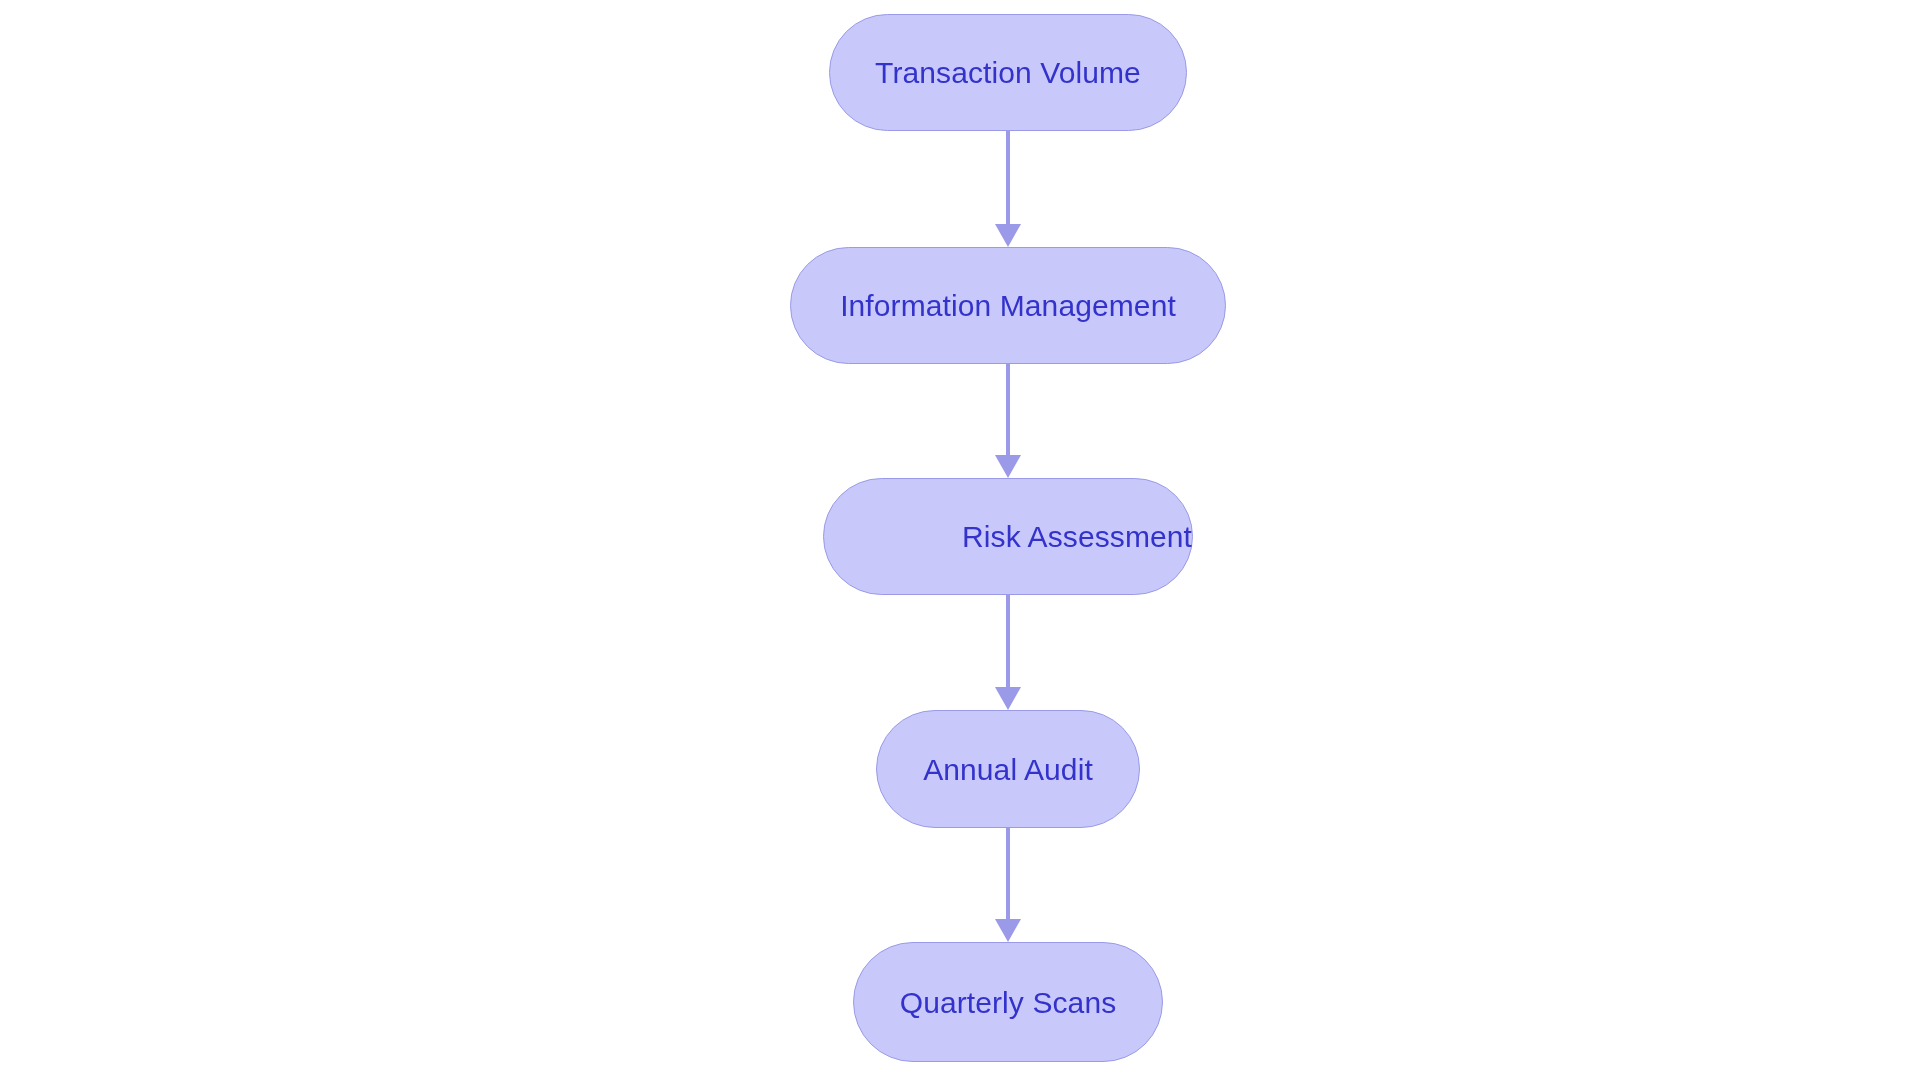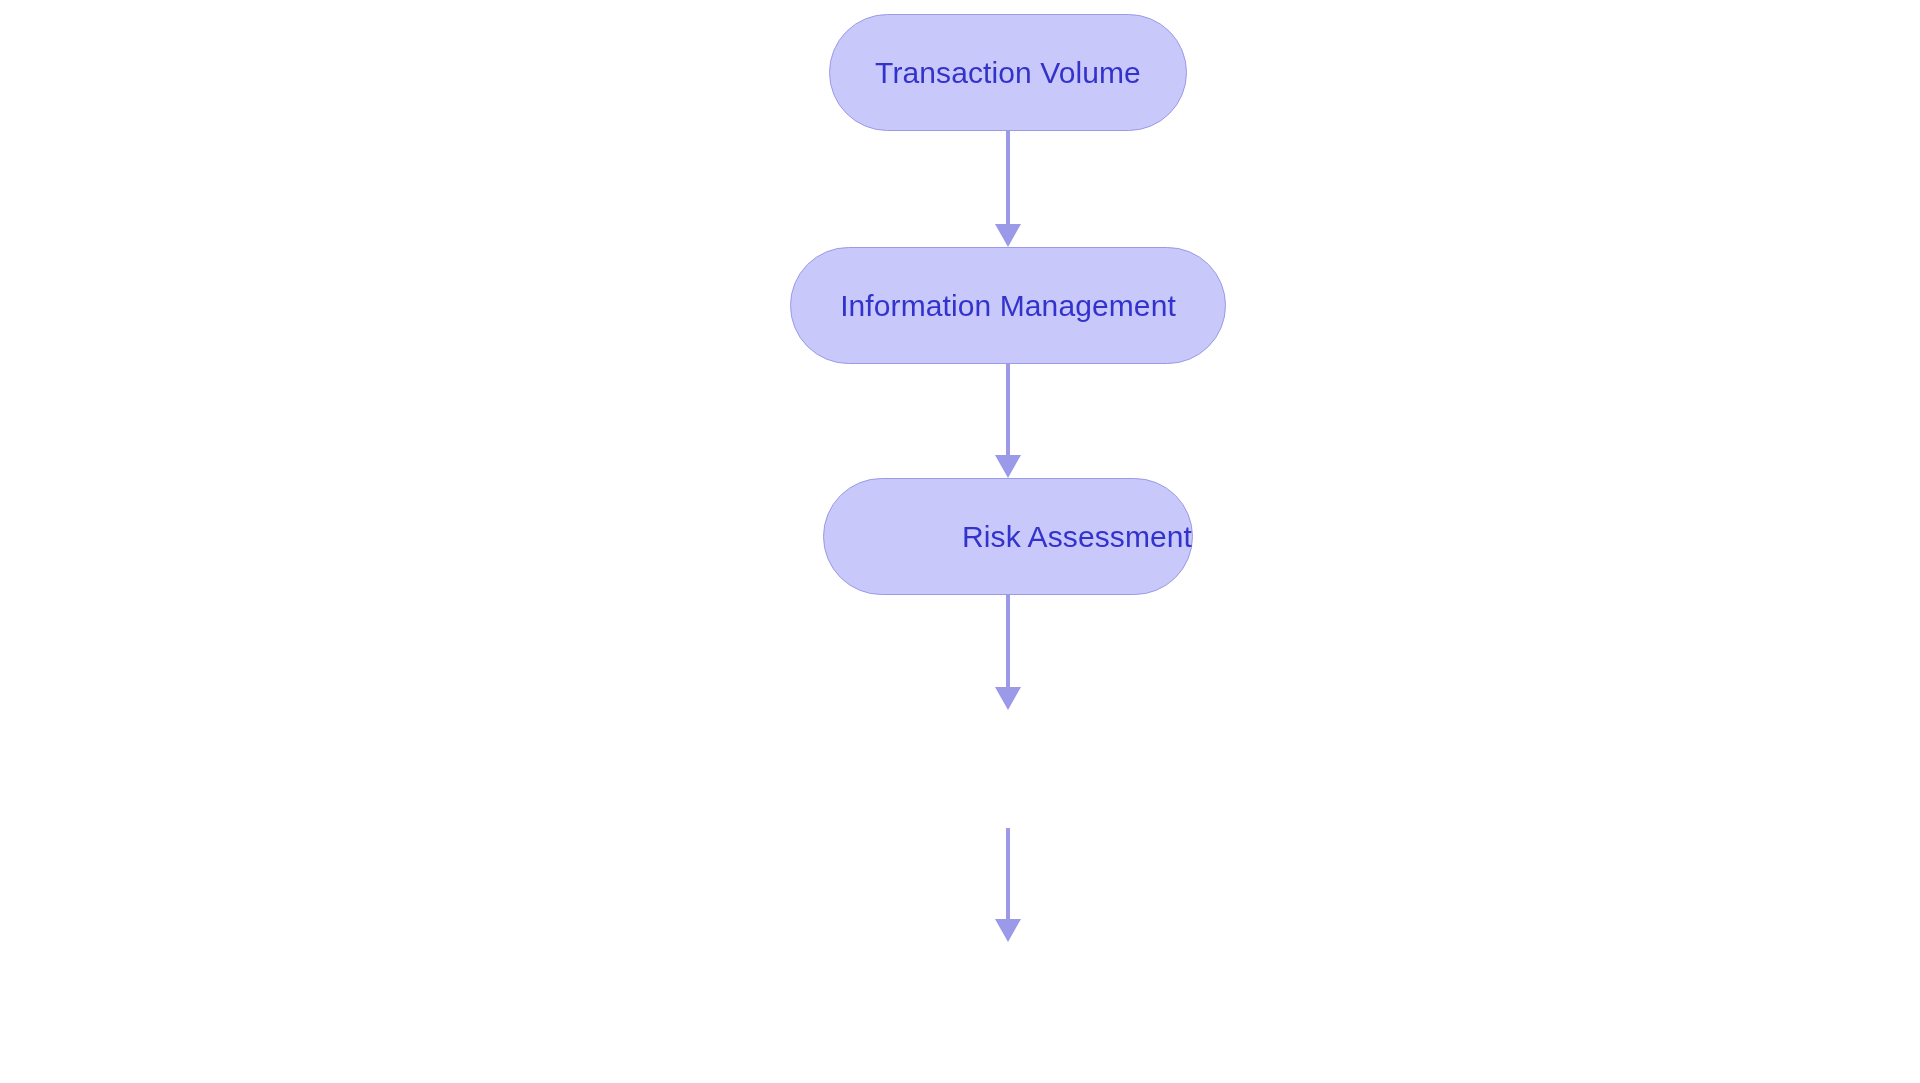--- a/index.html
+++ b/index.html
@@ -84,15 +84,21 @@
   </div>
 
   <div class="node" id="node-1" style="left: 742px; top: 247px; width: 436px; height: 117px; background: rgb(200, 200, 250); border-color: rgb(154, 154, 232);">
     <span class="node-label" style="color: rgb(51, 51, 204);">Information Management</span>
   </div>
 
   <div class="node" id="node-2" style="left: 775px; top: 478px; width: 370px; height: 117px; background: rgb(200, 200, 250); border-color: rgb(154, 154, 232); justify-content: flex-end;">
     <span class="node-label" style="color: rgb(51, 51, 204);">Risk Assessment</span>
   </div>
 
+  <div class="node" id="node-3" style="left: 828px; top: 710px; width: 264px; height: 118px; background: rgb(200, 200, 250); border-color: rgb(154, 154, 232);">
+    <span class="node-label" style="color: rgb(51, 51, 204);">Annual Audit</span>
+  </div>
 
+  <div class="node" id="node-4" style="left: 805px; top: 942px; width: 310px; height: 120px; background: rgb(200, 200, 250); border-color: rgb(154, 154, 232);">
+    <span class="node-label" style="color: rgb(51, 51, 204);">Quarterly Scans</span>
+  </div>
 
 </div>
 
 </body></html>

